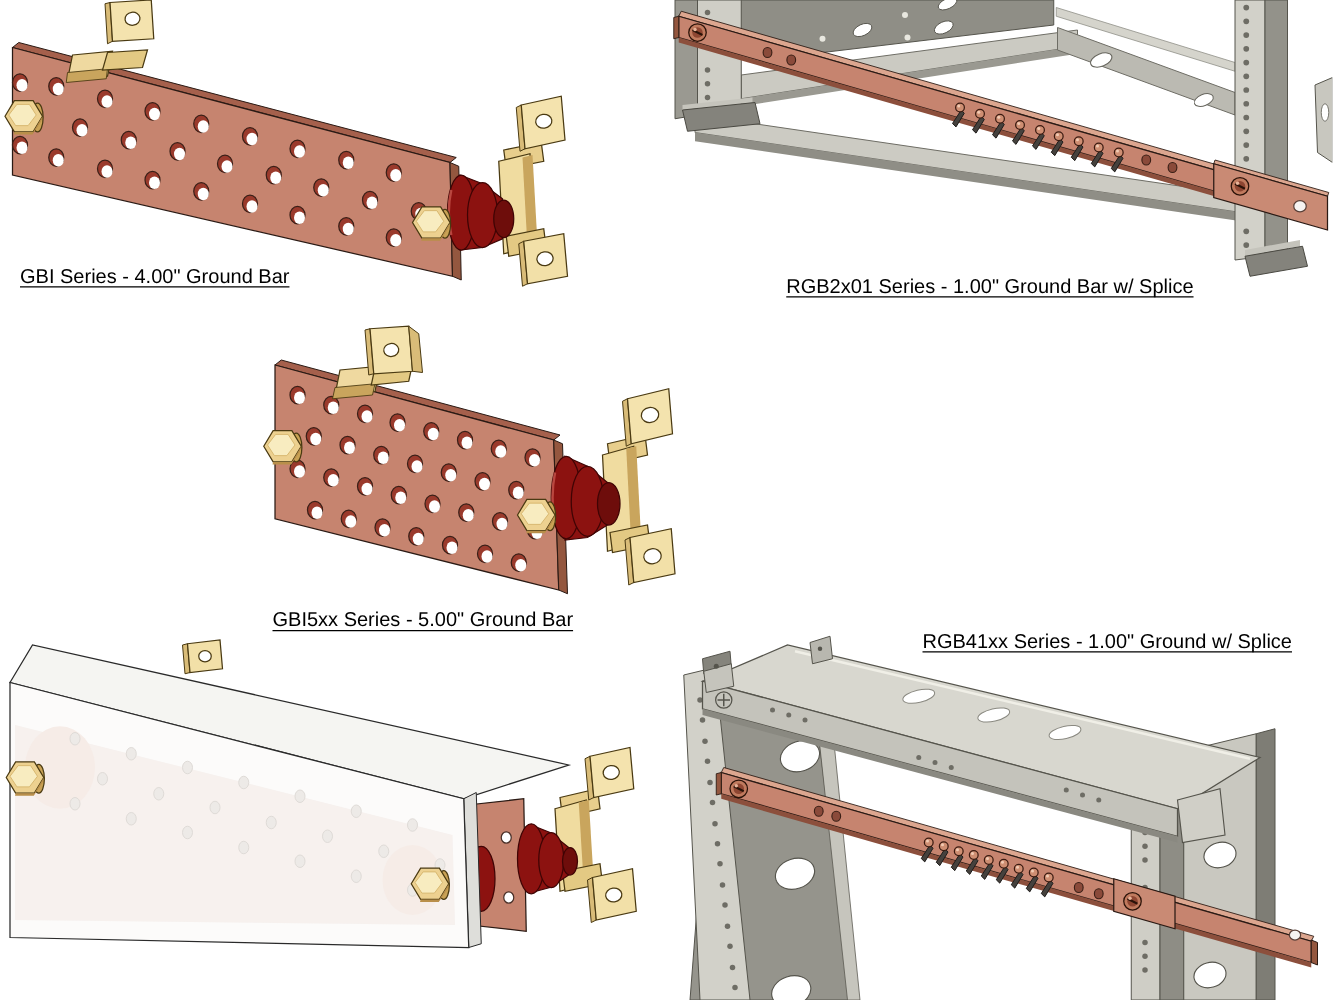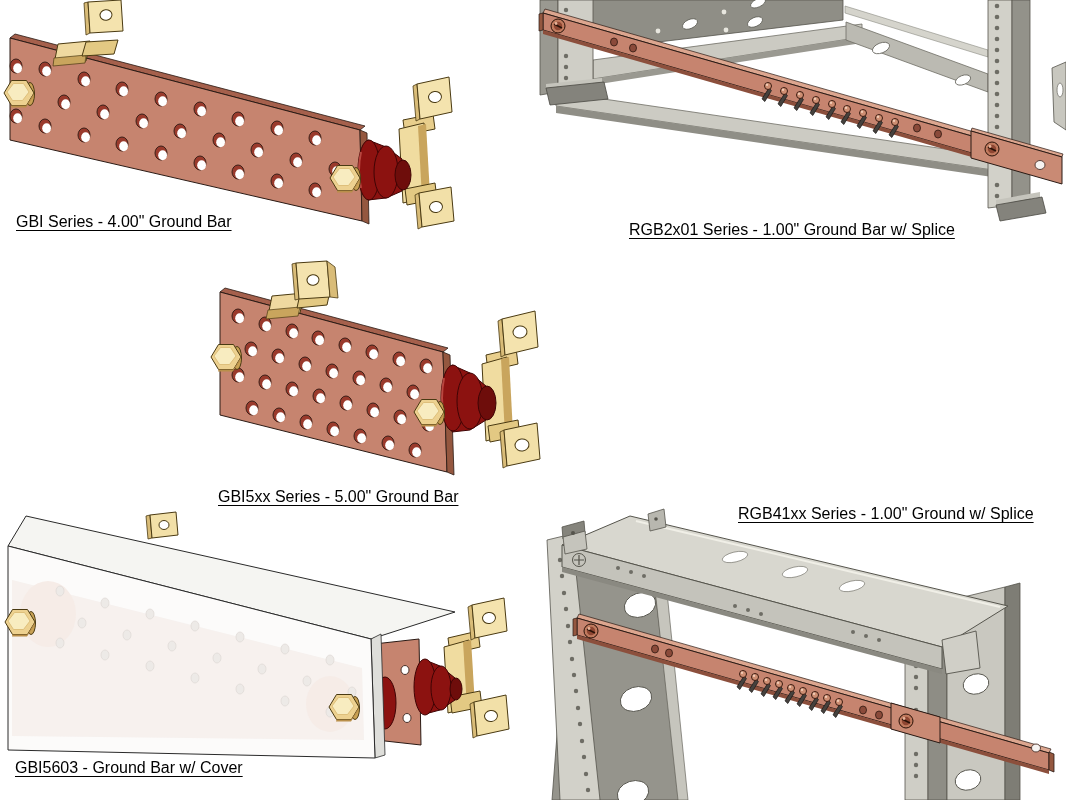--- a/index.html
+++ b/index.html
@@ -460,15 +460,14 @@
       <use href="#screwc" x="591" y="631"></use>
       <use href="#screwc" x="906" y="721"></use>
     </g>
   </g>
 </svg>
 
 <span class="caption" style="left:16px;  top:213px;">GBI Series - 4.00" Ground Bar</span>
 <span class="caption" style="left:629px; top:221px;">RGB2x01 Series - 1.00" Ground Bar w/ Splice</span>
 <span class="caption" style="left:218px; top:488px;">GBI5xx Series - 5.00" Ground Bar</span>
 <span class="caption" style="left:738px; top:505px;">RGB41xx Series - 1.00" Ground w/ Splice</span>
-<span class="caption" style="left:15px;  top:759px;">GBI5603 - Ground Bar w/ Cover</span>
 
 </div>
 
 </body></html>

